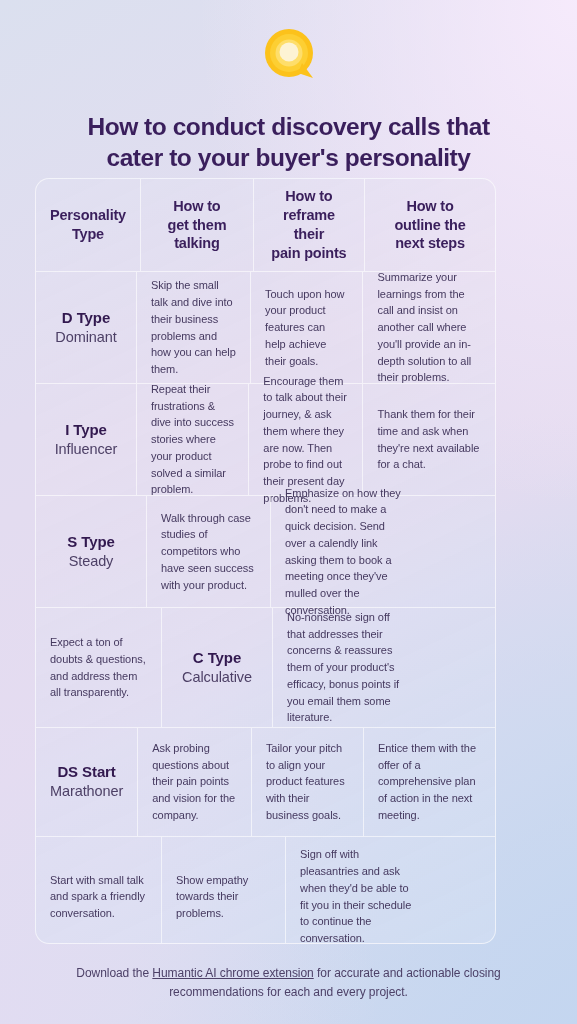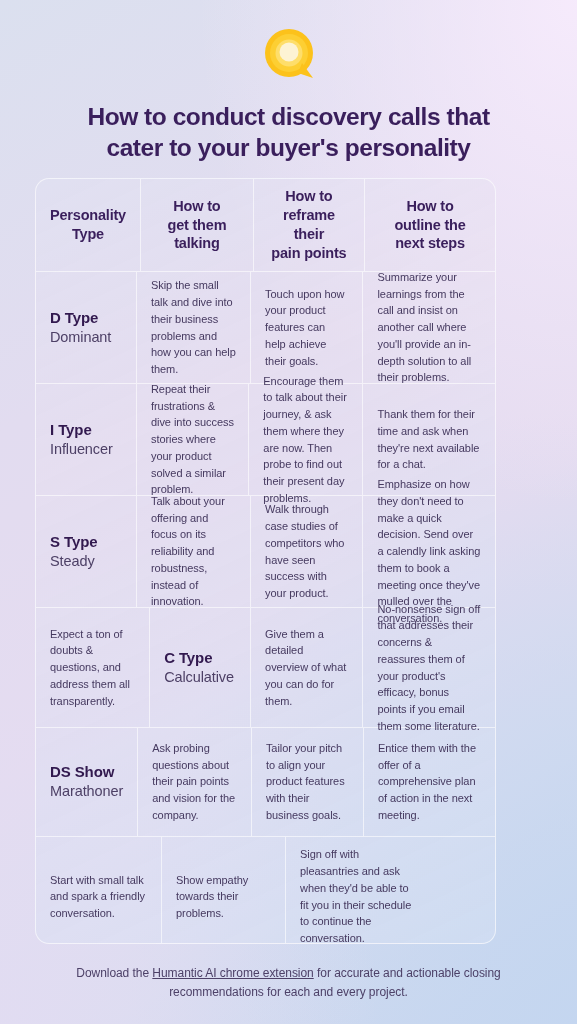--- a/index.html
+++ b/index.html
@@ -31,21 +31,21 @@
 
   
   .hero-icon {
     margin-top: 27px;
     width: 62px;
     height: 56px;
     display: block;
   }
 
   .title {
-    margin-top: 18px;
+    margin-top: 28px;
     width: 470px;
     text-align: center;
     font-size: 24.5px;
     line-height: 1.27;
     font-weight: 700;
     letter-spacing: -0.45px;
     color: #3a1f5c;
   }
 
   
@@ -77,21 +77,21 @@
   .tcell {
     border-right: 1px solid rgba(255,255,255,0.60);
     padding: 12px 14px;
     display: flex;
     flex-direction: column;
     justify-content: center;
   }
   .tcell:last-child { border-right: none; }
 
   
-  .c0 { width: 111px; align-items: flex-start; text-align: center; }
+  .c0 { width: 111px; align-items: center; text-align: center; }
   .c1 { width: 126px; }
   .c2 { width: 124px; }
   .c3 { width: 146px; }
 
   
   .head-row { height: 93px; }
   .head-row .tcell {
     align-items: center;
     justify-content: center;
     text-align: center;
@@ -227,50 +227,44 @@
       <div class="tcell c3">
         <div class="body-text">Thank them for their time and ask when they're next available for a chat.</div>
       </div>
     </div>
 
     <div class="trow data-row">
       <div class="tcell c0">
         <div class="type-code">S Type</div>
         <div class="type-name">Steady</div>
       </div>
-      <div class="tcell c1">
-        <div class="body-text">Talk about your offering and focus on its reliability and robustness, instead of innovation.</div>
-      </div>
       <div class="tcell c2">
         <div class="body-text">Walk through case studies of competitors who have seen success with your product.</div>
       </div>
       <div class="tcell c3">
         <div class="body-text">Emphasize on how they don't need to make a quick decision. Send over a calendly link asking them to book a meeting once they've mulled over the conversation.</div>
       </div>
     </div>
 
     <div class="trow data-row tall">
       <div class="tcell c1">
         <div class="body-text">Expect a ton of doubts &amp; questions, and address them all transparently.</div>
       </div>
       <div class="tcell c0">
         <div class="type-code">C Type</div>
         <div class="type-name">Calculative</div>
       </div>
-      <div class="tcell c2">
-        <div class="body-text">Give them a detailed overview of what you can do for them.</div>
-      </div>
       <div class="tcell c3">
         <div class="body-text">No-nonsense sign off that addresses their concerns &amp; reassures them of your product's efficacy, bonus points if you email them some literature.</div>
       </div>
     </div>
 
     <div class="trow data-row">
       <div class="tcell c0">
-        <div class="type-code">DS Show</div>
+        <div class="type-code">DS Start</div>
         <div class="type-name">Marathoner</div>
       </div>
       <div class="tcell c1">
         <div class="body-text">Ask probing questions about their pain points and vision for the company.</div>
       </div>
       <div class="tcell c2">
         <div class="body-text">Tailor your pitch to align your product features with their business goals.</div>
       </div>
       <div class="tcell c3">
         <div class="body-text">Entice them with the offer of a comprehensive plan of action in the next meeting.</div>

